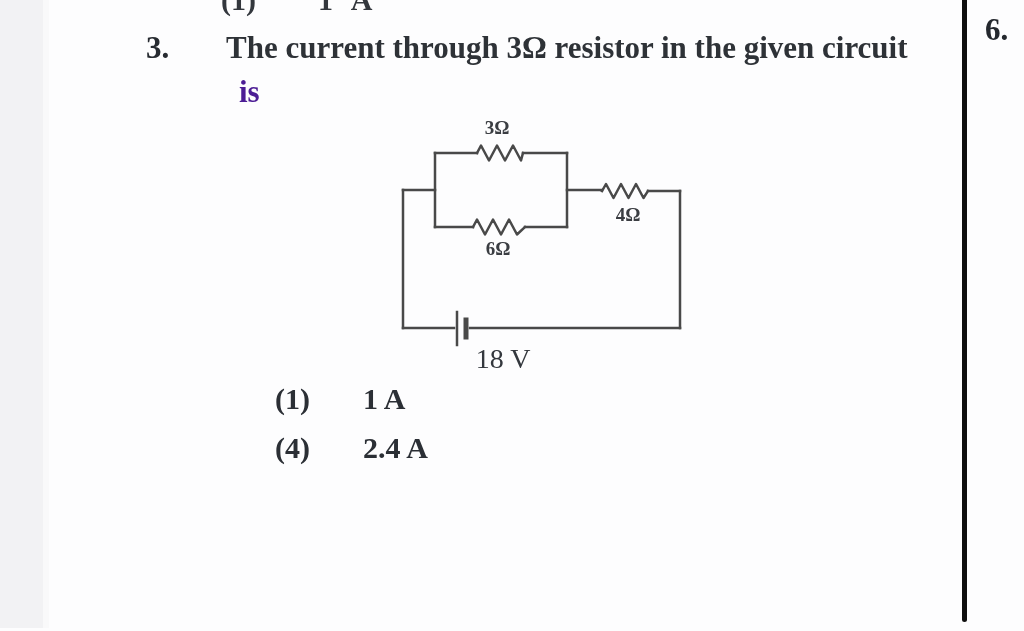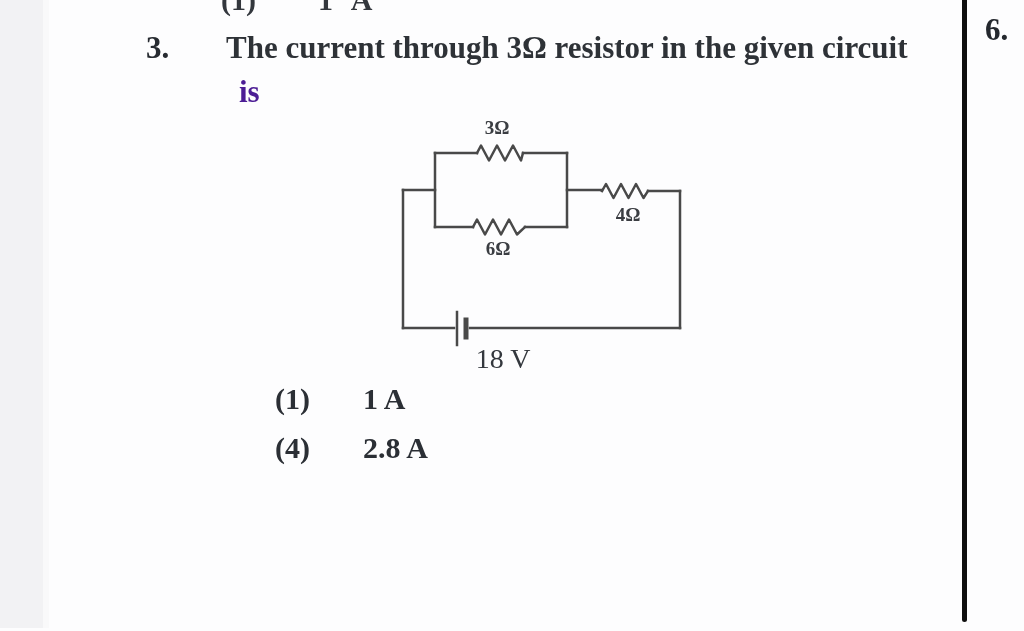--- a/index.html
+++ b/index.html
@@ -163,21 +163,21 @@
     <text x="498" y="255">6Ω</text>
     <text x="628" y="221">4Ω</text>
     <text class="battery-label" x="503" y="368">18 V</text>
   </svg>
 
   <div class="options">
     <div class="opt">
       <span class="opt-num">(1)</span><span class="opt-val">1 A</span>
     </div>
     <div class="opt">
-      <span class="opt-num">(4)</span><span class="opt-val">2.8 A</span>
+      <span class="opt-num">(4)</span><span class="opt-val">2.4 A</span>
     </div>
   </div>
 
   <div class="col-divider"></div>
 
   <div class="next-q-num">6.</div>
 
 </div>
 
 </body></html>

